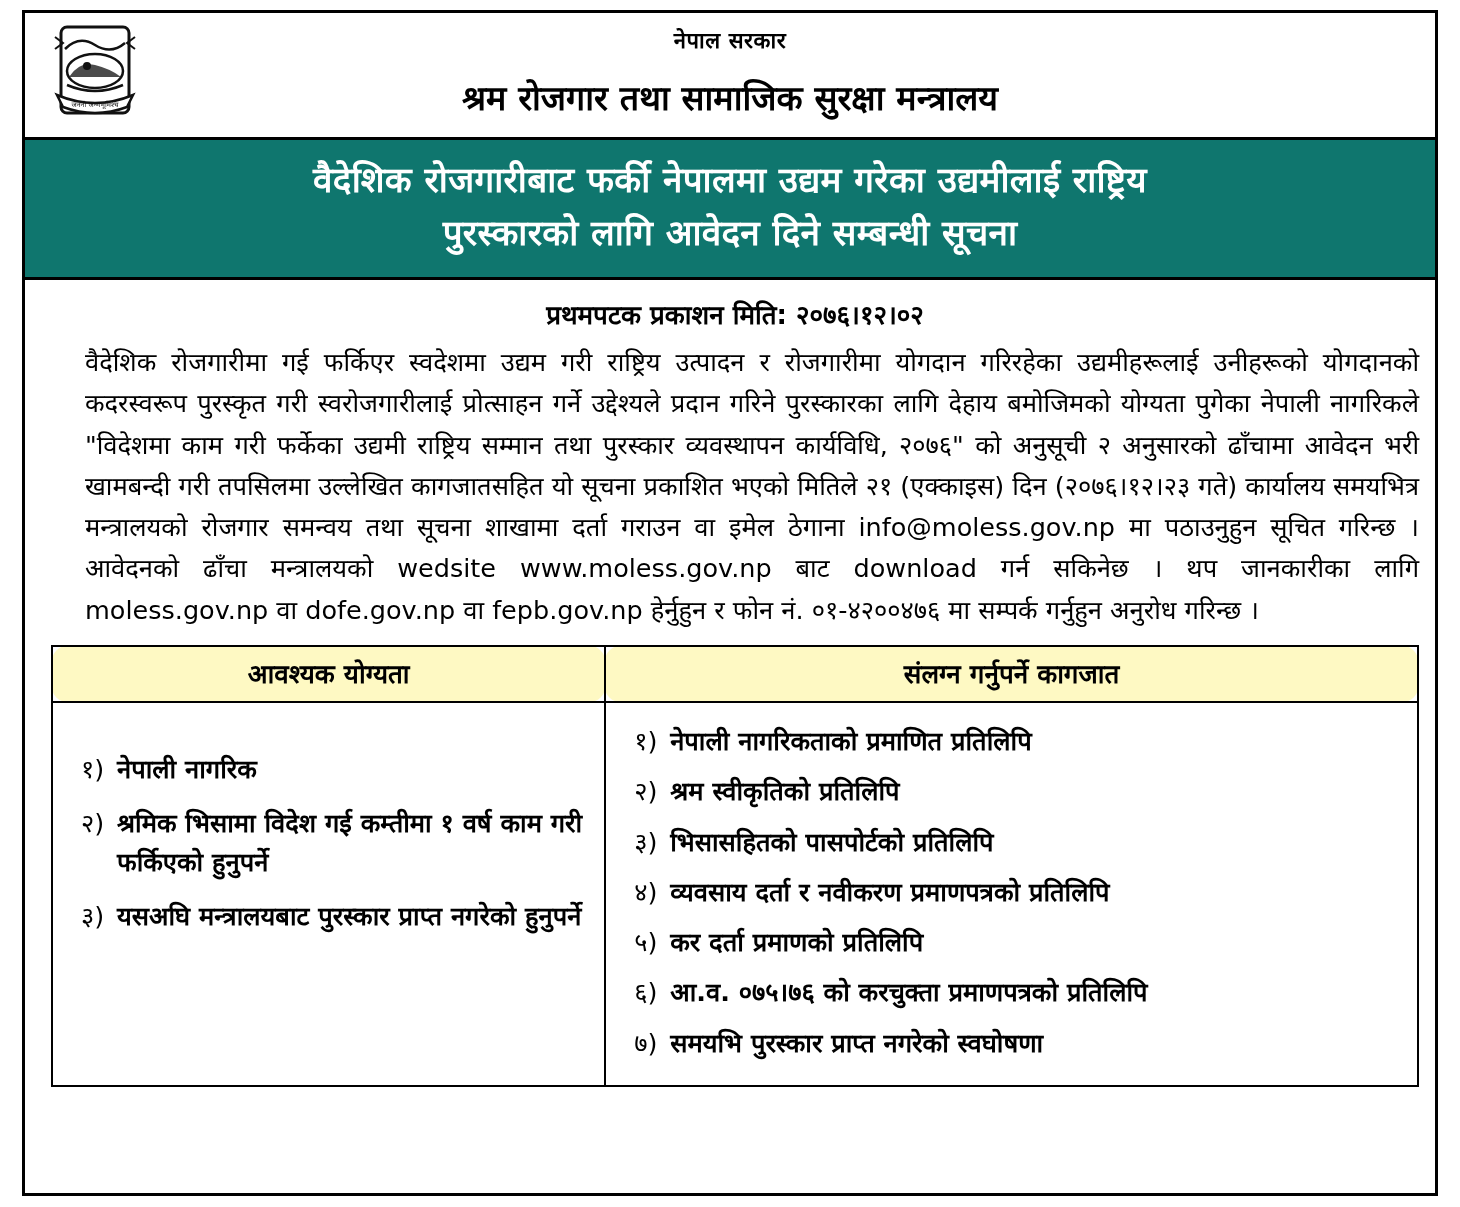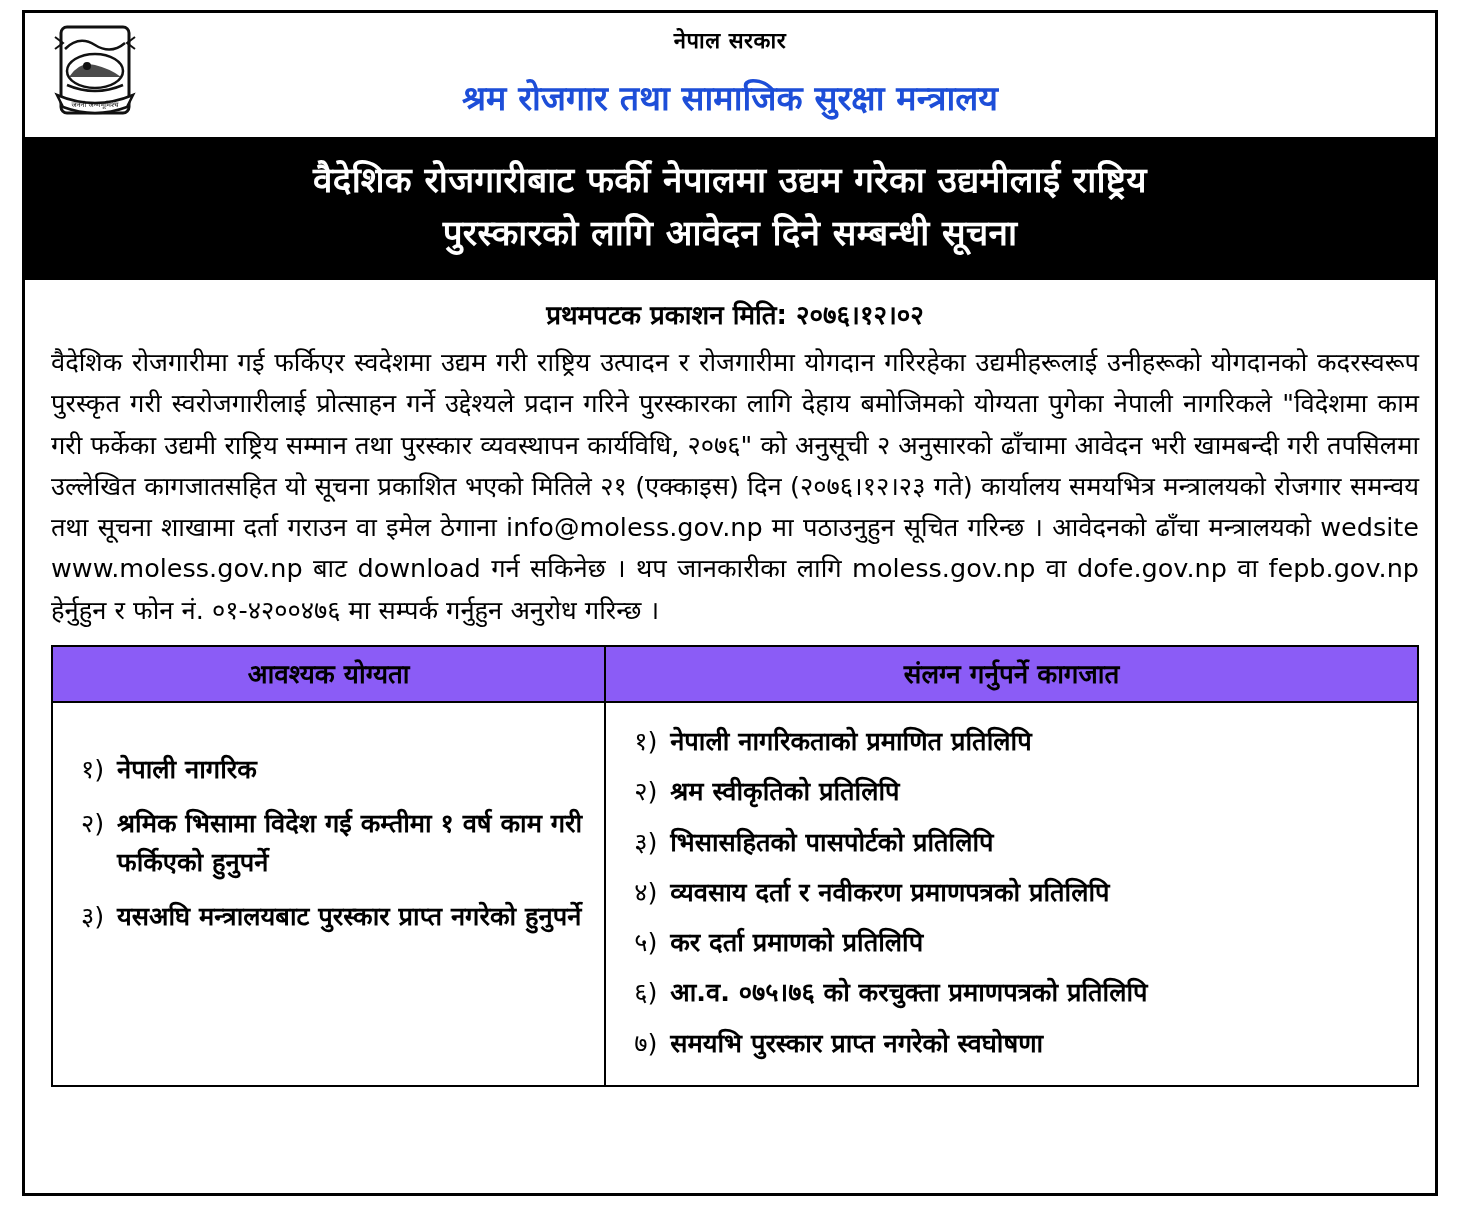--- a/index.html
+++ b/index.html
@@ -54,26 +54,26 @@
     font-size: 22px;
     font-weight: 700;
     letter-spacing: .5px;
     line-height: 1.35;
     color: #000;
   }
   .ministry-line {
     font-size: 34px;
     font-weight: 700;
     line-height: 1.35;
-    color: #1d4ed8;
+    color: #000000;
     margin-top: 20px;
   }
   
   .title-band {
-    background: #000000;
+    background: #0f766e;
     color: #fff;
     text-align: center;
     padding: 14px 26px 18px 26px;
     border-bottom: 3px solid #000;
   }
   .title-band .line {
     font-size: 35px;
     font-weight: 700;
     line-height: 1.5;
     letter-spacing: .3px;
@@ -91,38 +91,40 @@
     font-weight: 700;
     padding: 6px 0 10px 0;
   }
   .para {
     font-size: 25.5px;
     line-height: 1.62;
     text-align: justify;
     text-justify: inter-word;
     color: #000;
     padding-bottom: 12px;
+    margin-left: 34px;
   }
   
   table.req {
     width: 100%;
     border-collapse: collapse;
     margin-top: 2px;
     table-layout: fixed;
   }
   table.req th, table.req td {
     border: 2px solid #000;
     vertical-align: top;
   }
   table.req th {
-    background: #8b5cf6;
+    background: #fef9c3;
     font-size: 26px;
     font-weight: 700;
     text-align: center;
     padding: 8px 4px 10px 4px;
+    border-radius: 15px;
   }
   table.req td {
     padding: 14px 10px 16px 10px;
   }
   .col-a { width: 40.5%; }
   .col-b { width: 59.5%; }
   ol.items {
     list-style: none;
     margin: 0;
     padding: 0;

